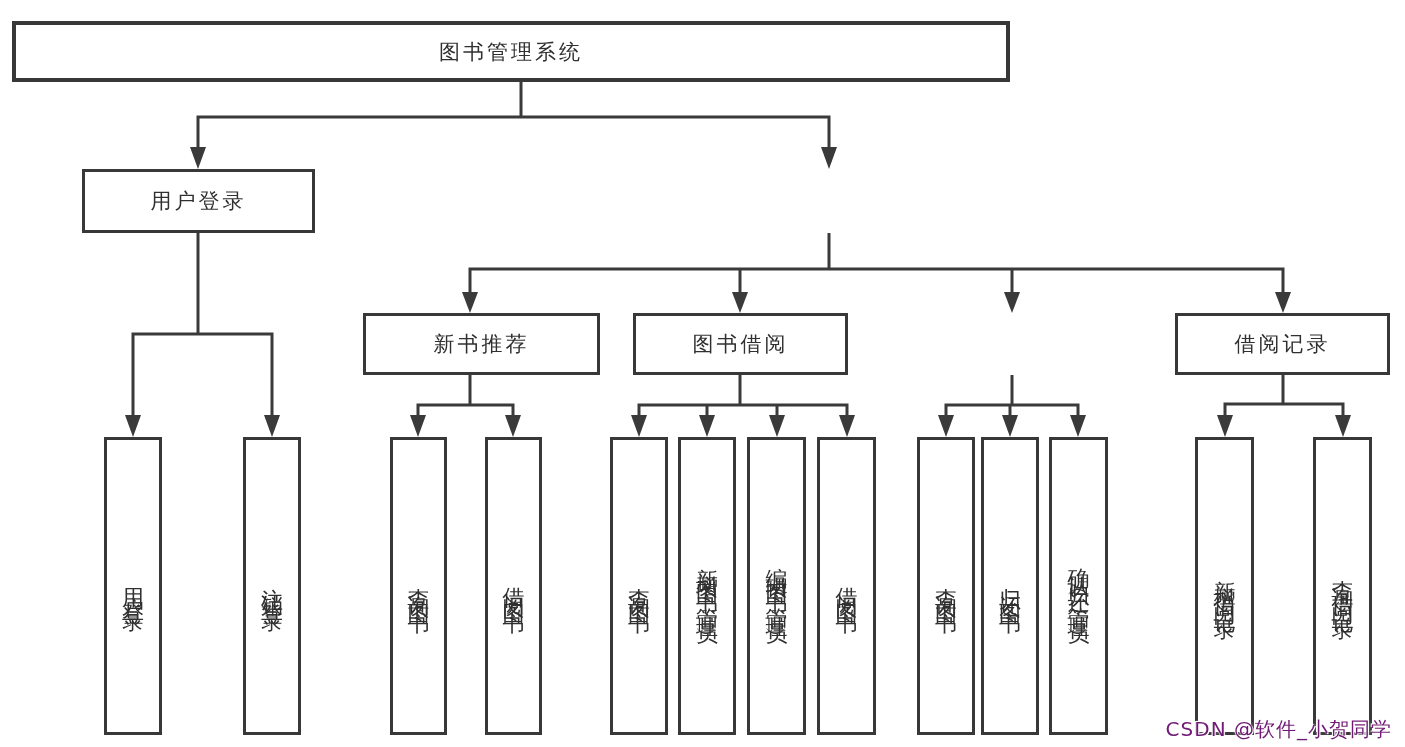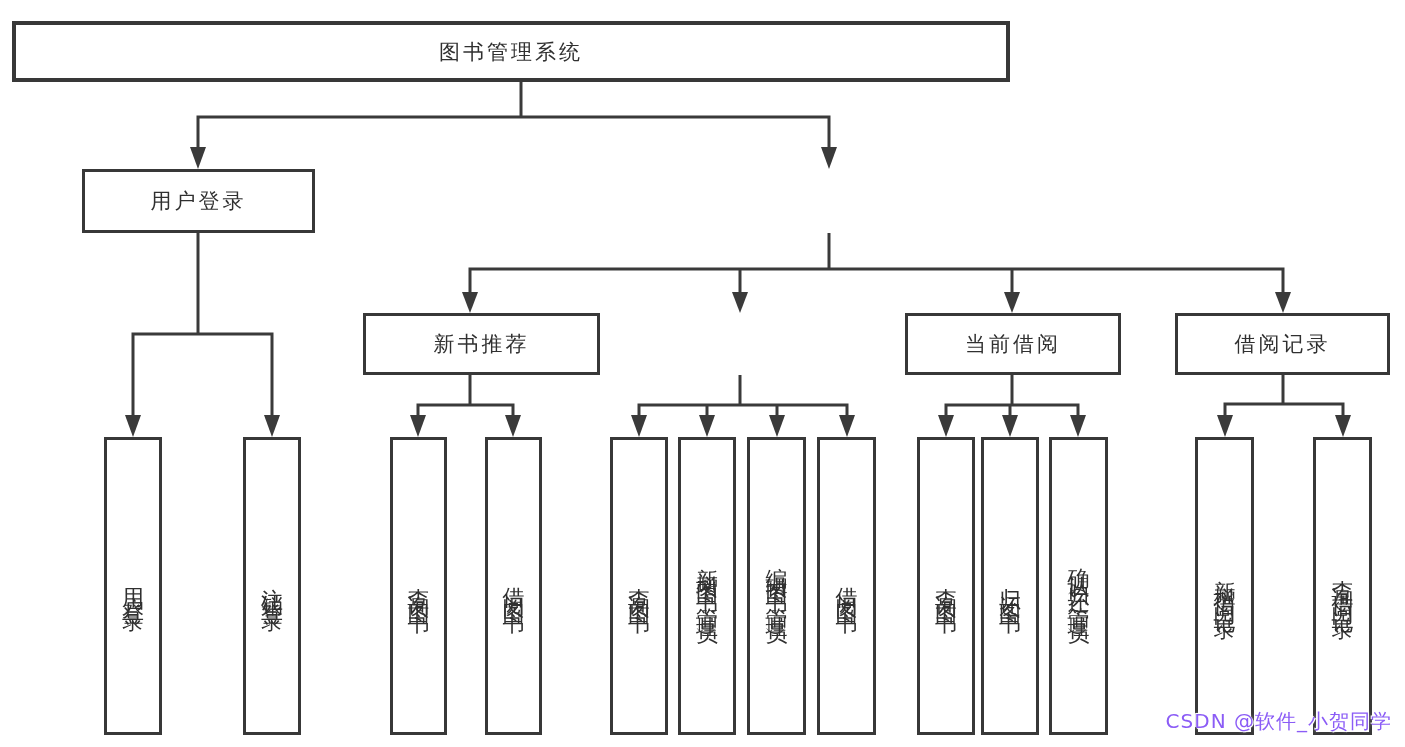--- a/index.html
+++ b/index.html
@@ -38,24 +38,24 @@
     text-orientation: mixed;
     font-size: 22px;
     letter-spacing: 8px;
     line-height: 1;
     white-space: normal;
     padding: 4px 0;
   }
   .watermark {
     position: absolute;
     right: 13px;
-    bottom: 12px;
+    bottom: 4px;
     font-size: 20px;
     letter-spacing: 1px;
-    color: #8b5cf6;
+    color: #701a75;
     text-shadow: 0 0 3px #ffffff, 1px 1px 0 #ffffff, -1px -1px 0 #ffffff;
   }
 </style>
 </head>
 <body>
 
 <div class="canvas">
 
   <svg class="connectors" viewBox="0 0 1405 747" aria-hidden="true">
     <g>
@@ -110,21 +110,21 @@
       <path class="ah" d="M1217 415 H1233 L1225 437 Z"></path>
       <path class="ah" d="M1335 415 H1351 L1343 437 Z"></path>
     </g>
   </svg>
 
   <div class="node root" style="left:12px; top:13px; width:998px; height:61px;margin-top:8px;">图书管理系统</div>
 
   <div class="node" style="left:82px; top:169px; width:233px; height:64px;">用户登录</div>
 
   <div class="node" style="left:363px; top:313px; width:237px; height:62px;">新书推荐</div>
-  <div class="node" style="left:905px; top:313px; width:216px; height:62px;">当前借阅</div>
+  <div class="node" style="left:633px; top:313px; width:215px; height:62px;">图书借阅</div>
   <div class="node" style="left:1175px; top:313px; width:215px; height:62px;">借阅记录</div>
 
   <div class="node leaf" style="left:104px; top:437px; width:58px; height:298px;">用户登录</div>
   <div class="node leaf" style="left:243px; top:437px; width:58px; height:298px;">注销登录</div>
 
   <div class="node leaf" style="left:390px; top:437px; width:57px; height:298px;">查询图书</div>
   <div class="node leaf" style="left:485px; top:437px; width:57px; height:298px;">借阅图书</div>
 
   <div class="node leaf" style="left:610px; top:437px; width:58px; height:298px;">查询图书</div>
   <div class="node leaf" style="left:678px; top:437px; width:58px; height:298px;">新增图书（管理员）</div>

